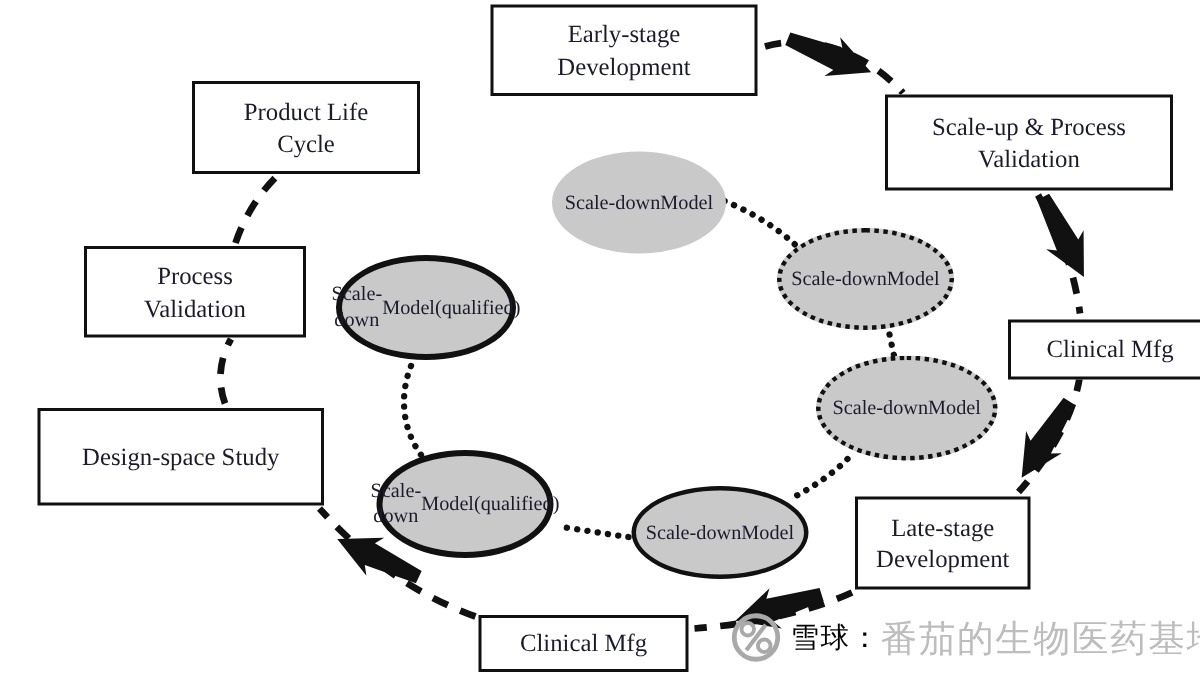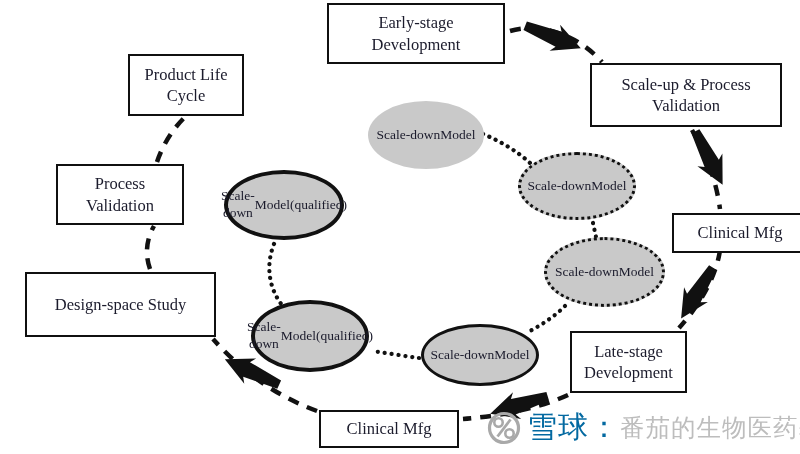--- a/index.html
+++ b/index.html
@@ -22,21 +22,21 @@
   }
   .ellipse.plain{border:none;}
   .ellipse.dotted{border:3px dotted #111111;}
   .ellipse.qualified{border:4px solid #111111;}
   .ellipse.solidline{border:3px solid #111111;}
   .wm{
     position:absolute;left:470px;top:407px;display:flex;align-items:center;
     z-index:4;font-family:"DejaVu Sans","Liberation Sans",sans-serif;
     white-space:nowrap;
   }
-  .wm-text-a{color:#0369a1;font-size:30px;letter-spacing:1px;margin-left:5px;}
+  .wm-text-a{color:#000000;font-size:19px;letter-spacing:1px;margin-left:5px;}
   .wm-text-b{color:#bdbdbd;font-size:24.5px;letter-spacing:1px;}
   .line{display:block;}
 </style>
 </head>
 <body>
 
 <div class="stage">
 
   <svg class="layer" width="800" height="454" viewBox="0 0 800 454">
     <defs>
@@ -68,31 +68,31 @@
       <use href="#flow-arrow" transform="translate(503,405) rotate(163)"></use>
       <use href="#flow-arrow" transform="translate(236,372) rotate(205)"></use>
     </g>
   </svg>
 
   <div class="box" style="left:311px;top:3px;width:178px;height:61px;">
     <span class="line">Early-stage</span>
     <span class="line">Development</span>
   </div>
 
-  <div class="box" style="left:112px;top:54px;width:116px;height:62px;">
+  <div class="box" style="left:112px;top:54px;width:152px;height:62px;">
     <span class="line">Product Life</span>
     <span class="line">Cycle</span>
   </div>
 
   <div class="box" style="left:574px;top:63px;width:192px;height:64px;text-align:center;">
     <span class="line">Scale-up &amp; Process</span>
     <span class="line">Validation</span>
   </div>
 
-  <div class="box" style="left:40px;top:164px;width:128px;height:61px;">
+  <div class="box" style="left:40px;top:164px;width:148px;height:61px;">
     <span class="line">Process</span>
     <span class="line">Validation</span>
   </div>
 
   <div class="box" style="left:656px;top:213px;width:136px;height:40px;">
     <span class="line">Clinical Mfg</span>
   </div>
 
   <div class="box" style="left:9px;top:272px;width:191px;height:65px;">
     <span class="line">Design-space Study</span>

